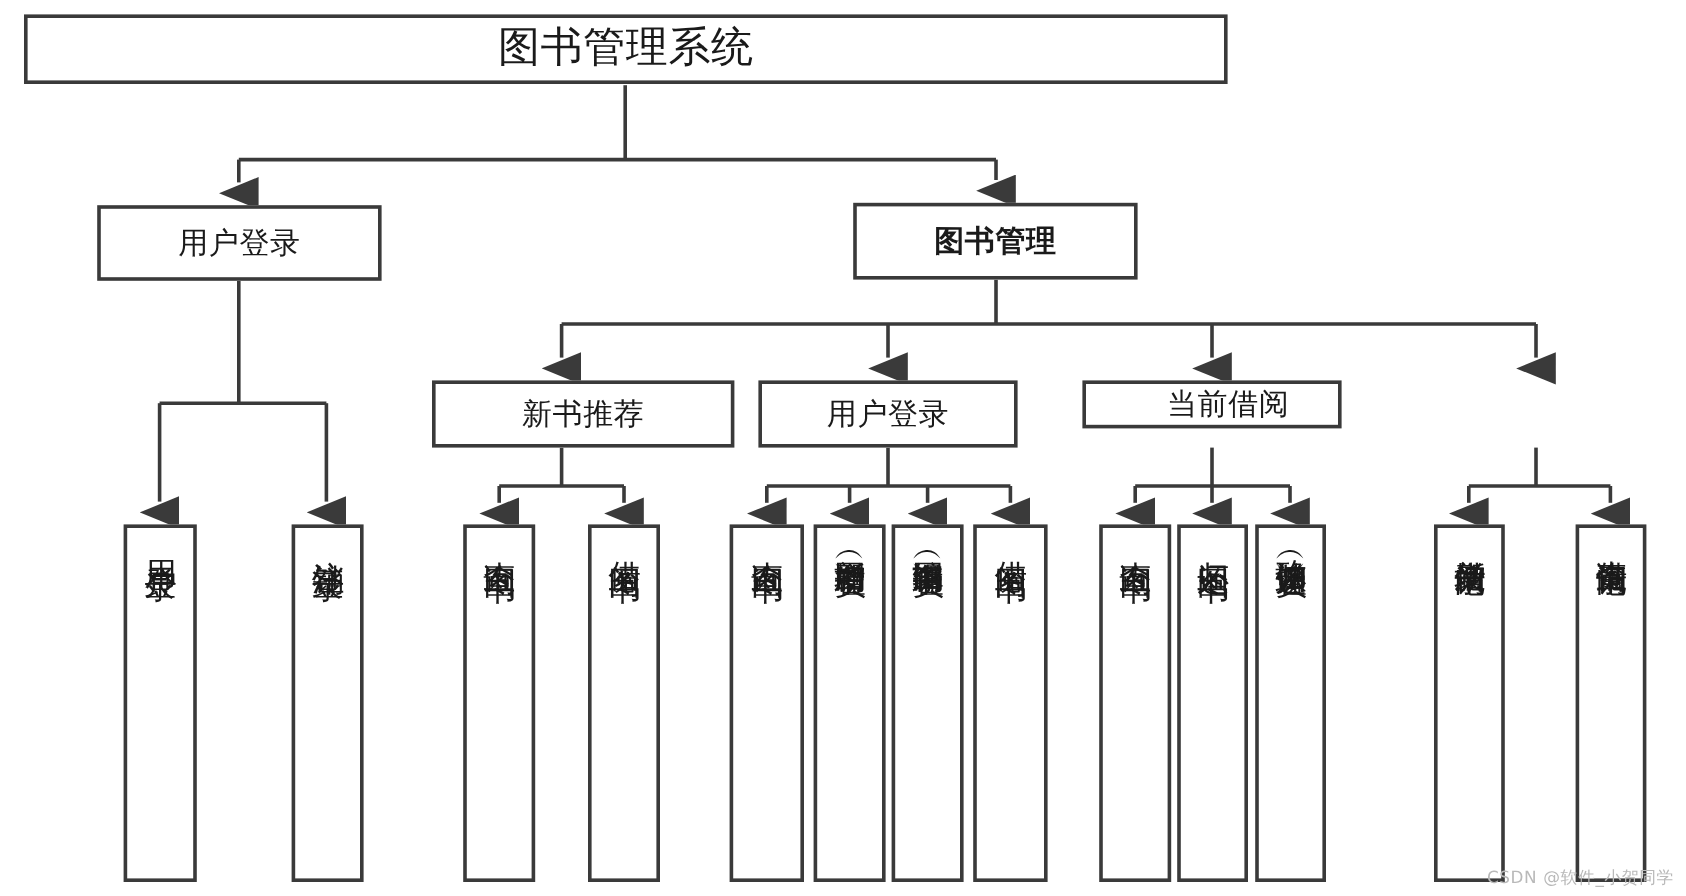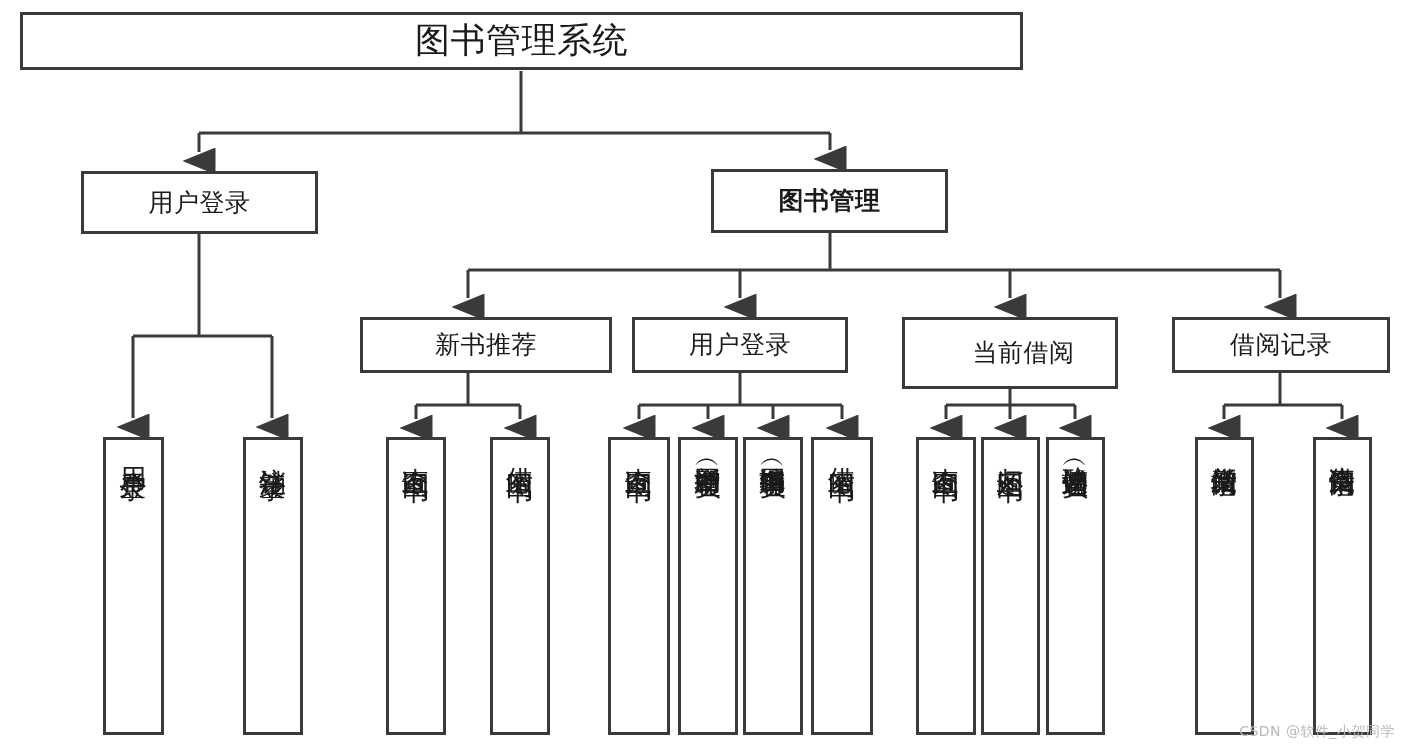--- a/index.html
+++ b/index.html
@@ -141,25 +141,22 @@
   <div class="node horiz" style="left:711px; top:169px; width:237px; height:64px;font-weight:bold;">
     <span class="label">图书管理</span>
   </div>
 
   <div class="node horiz" style="left:360px; top:317px; width:252px; height:56px;">
     <span class="label">新书推荐</span>
   </div>
   <div class="node horiz" style="left:632px; top:317px; width:216px; height:56px;">
     <span class="label">用户登录</span>
   </div>
-  <div class="node horiz" style="left:902px; top:317px; width:216px; height:72px;padding-left:27px;">
+  <div class="node horiz" style="left:902px; top:317px; width:216px; height:40px;padding-left:27px;">
     <span class="label">当前借阅</span>
-  </div>
-  <div class="node horiz" style="left:1172px; top:317px; width:218px; height:56px;">
-    <span class="label">借阅记录</span>
   </div>
 
   <div class="node vert" style="left:103px; top:437px; width:61px; height:298px;">
     <span class="label">用户登录</span>
   </div>
   <div class="node vert" style="left:243px; top:437px; width:60px; height:298px;">
     <span class="label">注销登录</span>
   </div>
 
   <div class="node vert" style="left:386px; top:437px; width:60px; height:298px;">

